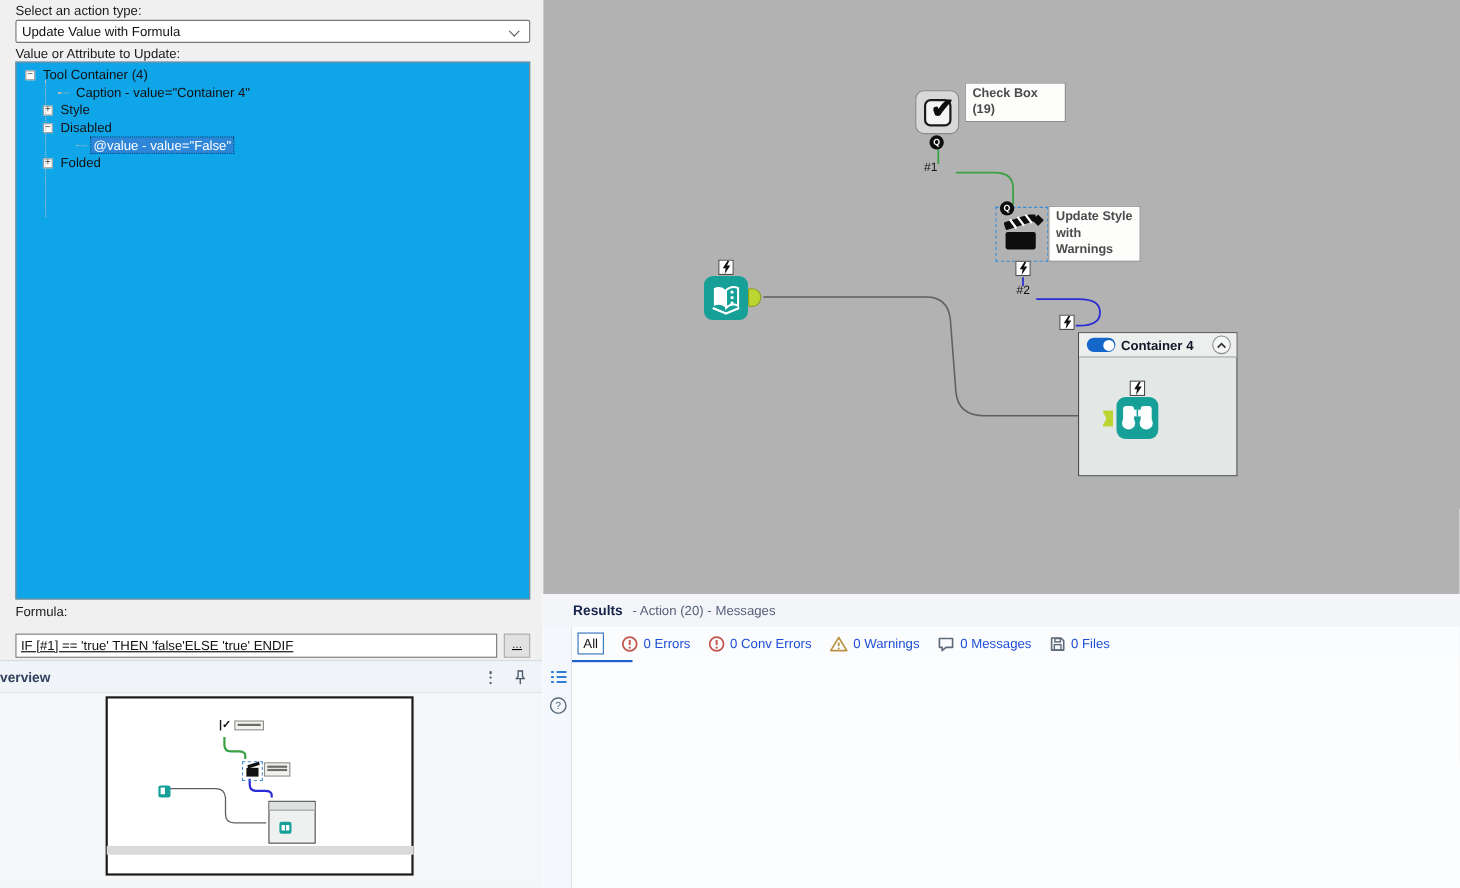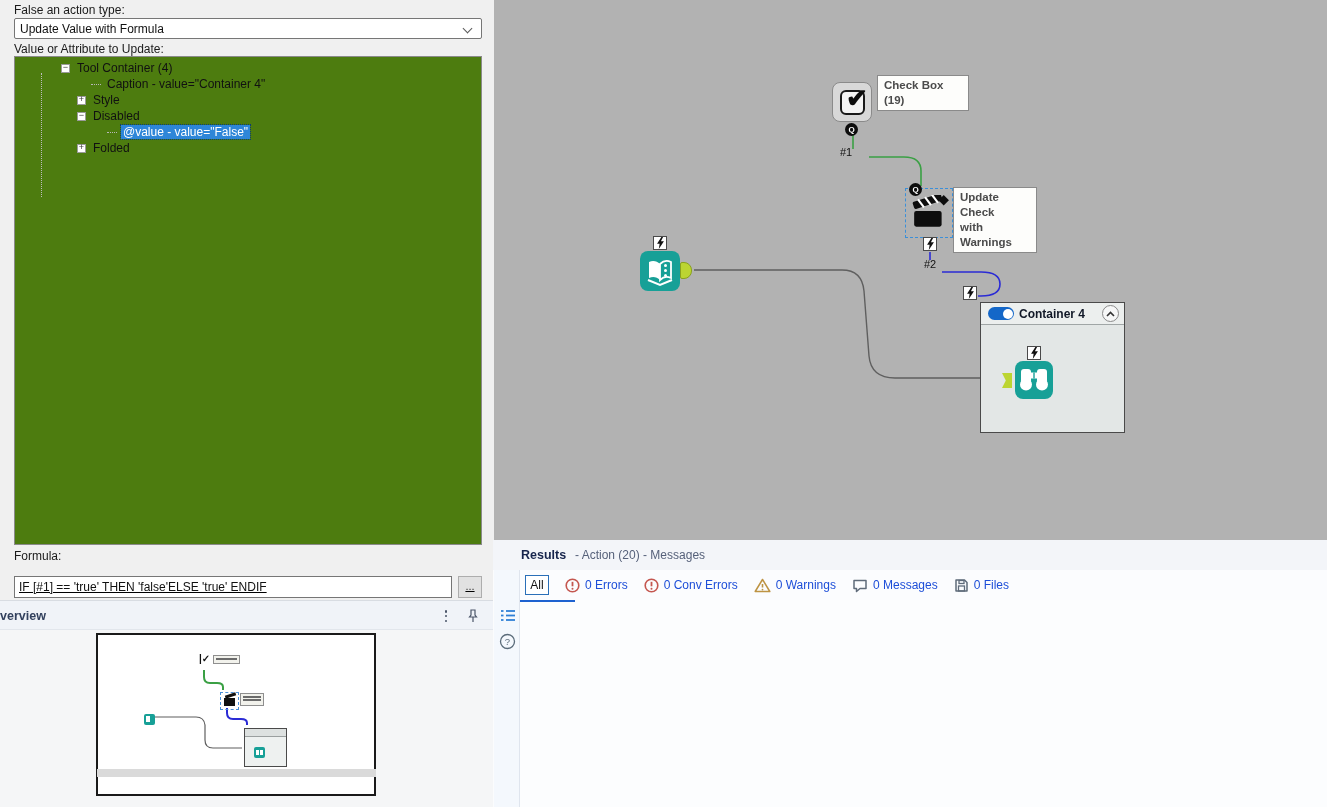--- a/index.html
+++ b/index.html
@@ -13,21 +13,21 @@
   .cfg-label { position:absolute; left:14px; font-size:12px; color:#1a1a1a; }
 
   #action-type-dropdown { position:absolute; left:14px; top:18px; width:468px; height:21px;
     background:#fff; border:1px solid #767676; border-radius:2px; display:flex; align-items:center; }
   #action-type-dropdown .dd-text { font-size:12px; color:#111; padding-left:5px; flex:1; }
   .chev-down { width:10px; height:10px; margin-right:8px; position:relative; }
   .chev-down::before { content:""; position:absolute; left:1px; top:1px; width:6px; height:6px;
     border-right:1.5px solid #5a5a5a; border-bottom:1.5px solid #5a5a5a; transform:rotate(45deg); }
 
   #attr-tree { position:absolute; left:14px; top:56px; width:468px; height:489px;
-    background:#4d7c0f; border:1px solid #8a8a8a; padding-top:3px; font-size:12px; color:#111;padding-left:38px; }
+    background:#0ea5e9; border:1px solid #8a8a8a; padding-top:3px; font-size:12px; color:#111; }
   .tree-row { height:16px; display:flex; align-items:center; white-space:nowrap; }
   .tree-sp { display:inline-block; height:16px; }
   .expander { display:inline-block; width:9px; height:9px; border:1px solid #9a9a9a; background:#fff;
     margin:0 5px 0 0; line-height:7px; font-size:9px; text-align:center; color:#3a3a3a; flex:none; }
   .exp-minus::before { content:"\2212"; position:relative; top:-1px; }
   .exp-plus::before  { content:"+"; position:relative; top:-1px; }
   .tree-leaf-dash { display:inline-block; width:10px; border-top:1px dotted #b8b8b8; margin-right:4px; flex:none; }
   .tree-row .lbl { padding:0 2px; }
   .tree-row.selected .lbl { background:#2e86d8; color:#fff; outline:1px dotted #0b3d75; }
   .tree-vline { position:absolute; border-left:1px dotted #bdbdbd; }
@@ -131,21 +131,21 @@
   #gutter-list-btn { position:absolute; left:5px; top:37px; width:18px; height:17px; }
   #gutter-help-btn { position:absolute; left:5px; top:63px; width:17px; height:17px; }
 </style>
 </head>
 <body>
 
 <div id="app">
 
   <div id="left-column">
 
-    <div class="cfg-label" style="top:3px;">False an action type:</div>
+    <div class="cfg-label" style="top:3px;">Select an action type:</div>
 
     <div id="action-type-dropdown">
       <span class="dd-text">Update Value with Formula</span>
       <span class="chev-down"></span>
     </div>
 
     <div class="cfg-label" style="top:42px;">Value or Attribute to Update:</div>
 
     <div id="attr-tree">
       <div class="tree-vline" style="left:26px; top:16px; height:124px;"></div>
@@ -261,21 +261,21 @@
           <rect x="27.5" y="1.5" width="7" height="7" transform="rotate(45 31 5)" fill="#0d0d0d"></rect>
         </svg>
         <div class="bolt-anchor" style="left:17px; top:48px;">
           <svg width="9" height="12" viewBox="0 0 10 14">
               <path d="M6 0 L1 8 H4 L3 14 L9 5 H5.5 L8 0 Z" fill="#111"></path>
             </svg>
         </div>
       </div>
       <div class="q-anchor" style="left:415px; top:183px;">Q</div>
       <div class="tool-tooltip" style="left:459px; top:187px; width:84px;">
-        <div>Update Check</div>
+        <div>Update Style</div>
         <div>with Warnings</div>
       </div>
       <div class="wire-label" style="left:430px; top:258px;">#2</div>
       <div class="bolt-anchor" style="left:469px; top:286px;">
         <svg width="9" height="12" viewBox="0 0 10 14">
             <path d="M6 0 L1 8 H4 L3 14 L9 5 H5.5 L8 0 Z" fill="#111"></path>
           </svg>
       </div>
 
       <div class="bolt-anchor" style="left:159px; top:236px;">

